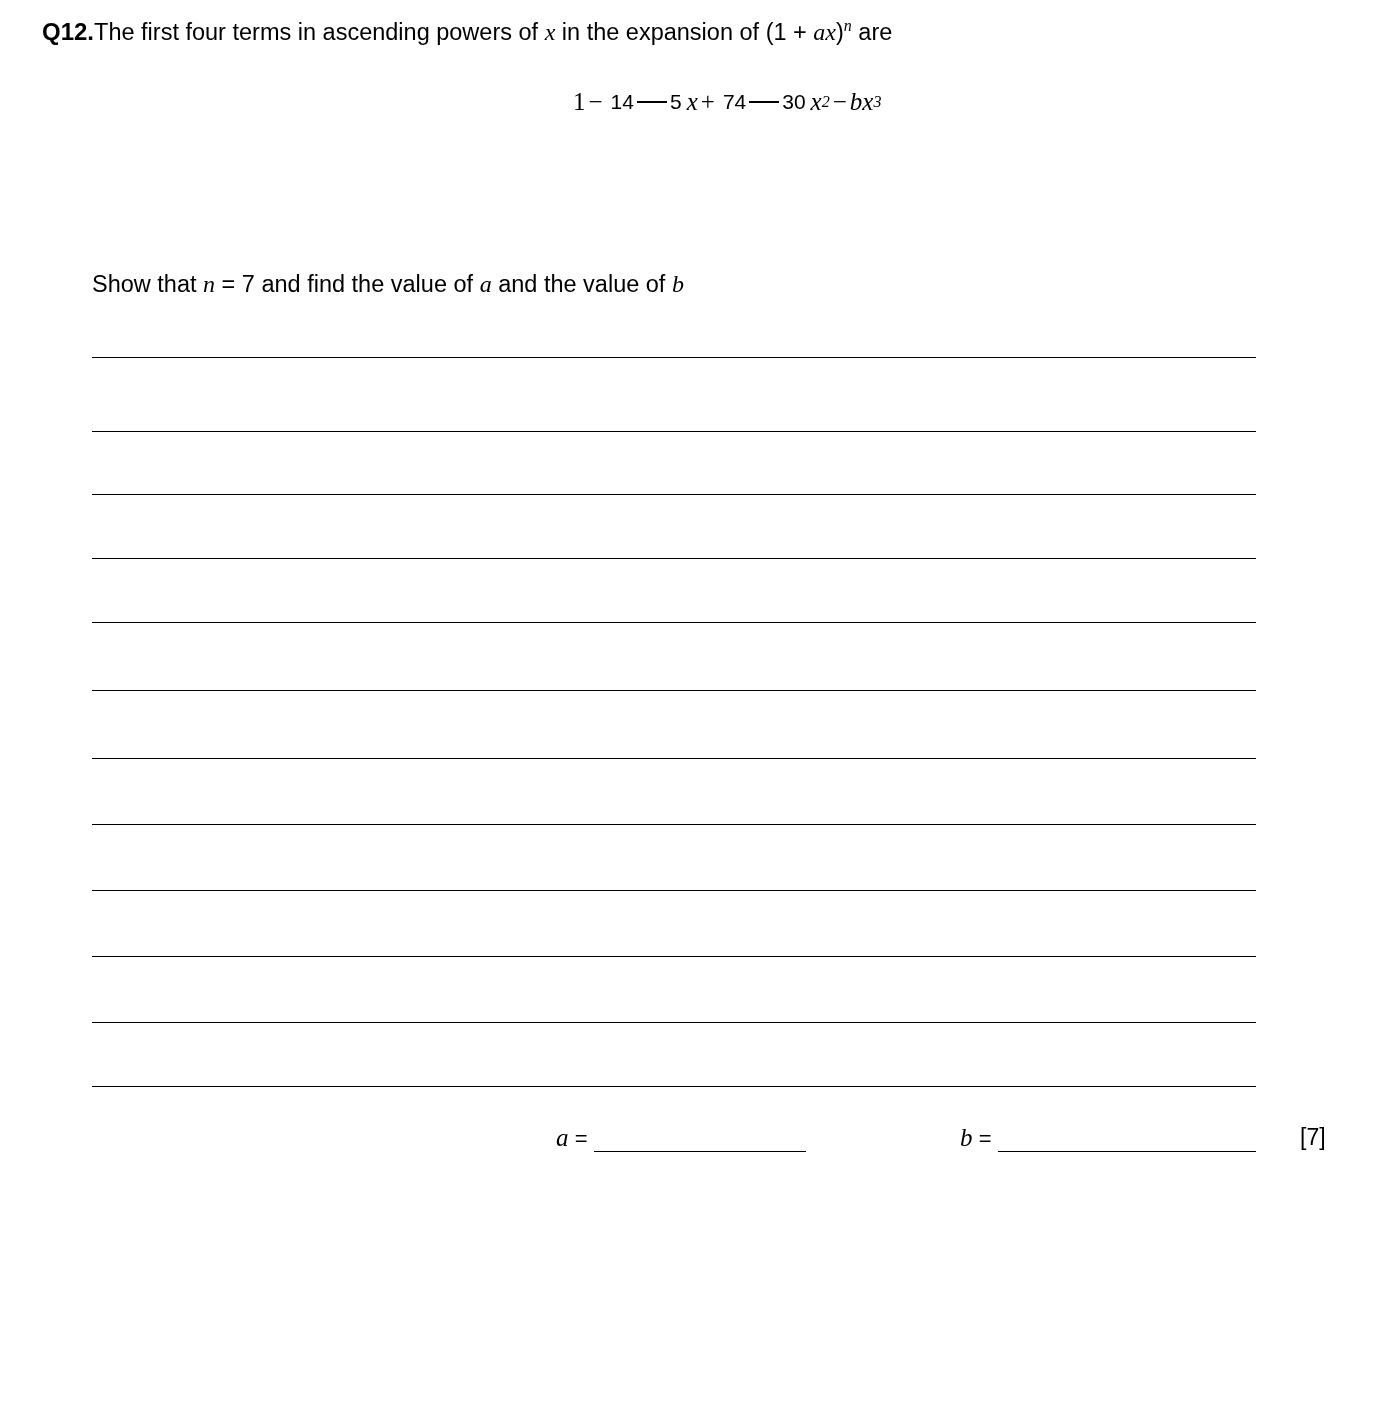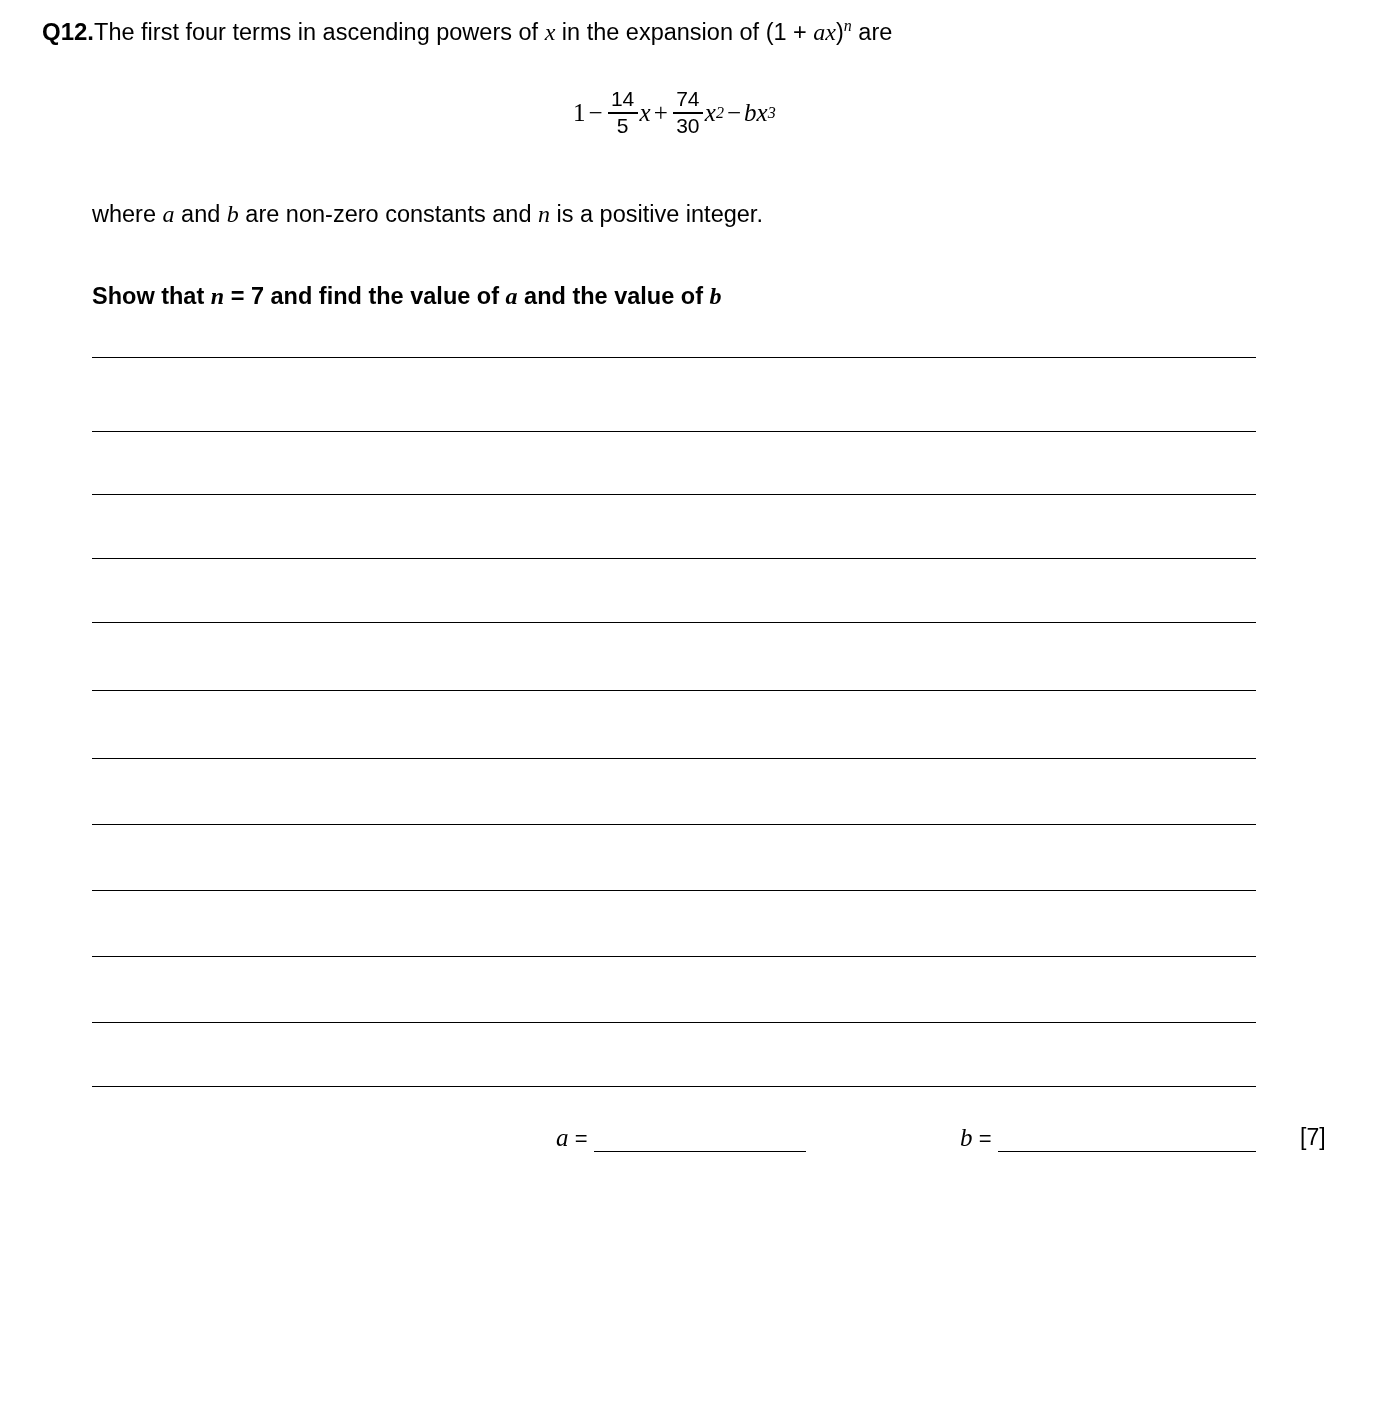--- a/index.html
+++ b/index.html
@@ -55,21 +55,21 @@
     top: 88px;
     font-family: "Liberation Serif", serif;
     font-size: 25px;
     display: flex;
     align-items: center;
     white-space: nowrap;
   }
   .expr .lead { font-size: 25px; }
   .frac {
     display: inline-flex;
-    flex-direction: column;
+    flex-direction: row;
     align-items: center;
     vertical-align: middle;
     margin: 0 2px;
     font-family: "Liberation Sans", sans-serif;
     font-size: 21px;
     line-height: 1.08;
   }
   .frac .num { padding: 0 3px; }
   .frac .den { padding: 0 3px; }
   .frac .bar {
@@ -93,21 +93,21 @@
 
   
   .para {
     position: absolute;
     left: 92px;
     font-size: 23.5px;
     line-height: 1.35;
     white-space: nowrap;
   }
   #para-where { top: 198px; }
-  #para-show  { top: 280px; font-weight: bold; }
+  #para-show  { top: 268px; }
 
   
   .rule {
     position: absolute;
     left: 92px;
     width: 1164px;
     height: 0;
     border-top: 1.6px solid #000;
   }
 
@@ -171,23 +171,20 @@
       <span class="den">30</span>
     </span>
     <span class="it">x</span>
       <span class="sup">2</span>
     <span class="op">−</span>
     <span class="it">b</span>
       <span class="it">x</span>
       <span class="sup">3</span>
   </div>
 
-  <div class="para" id="para-where">
-    <span>where </span><span class="mi">a</span><span> and </span><span class="mi">b</span><span> are non-zero constants and </span><span class="mi">n</span><span> is a positive integer.</span>
-  </div>
 
   <div class="para" id="para-show">
     <span>Show that </span><span class="mi">n</span><span> = 7 and find the value of </span><span class="mi">a</span><span> and the value of </span><span class="mi">b</span>
   </div>
 
   <div id="rules-container">
       <div class="rule" style="top: 357px;"></div>
       <div class="rule" style="top: 431px;"></div>
       <div class="rule" style="top: 494px;"></div>
       <div class="rule" style="top: 558px;"></div>

